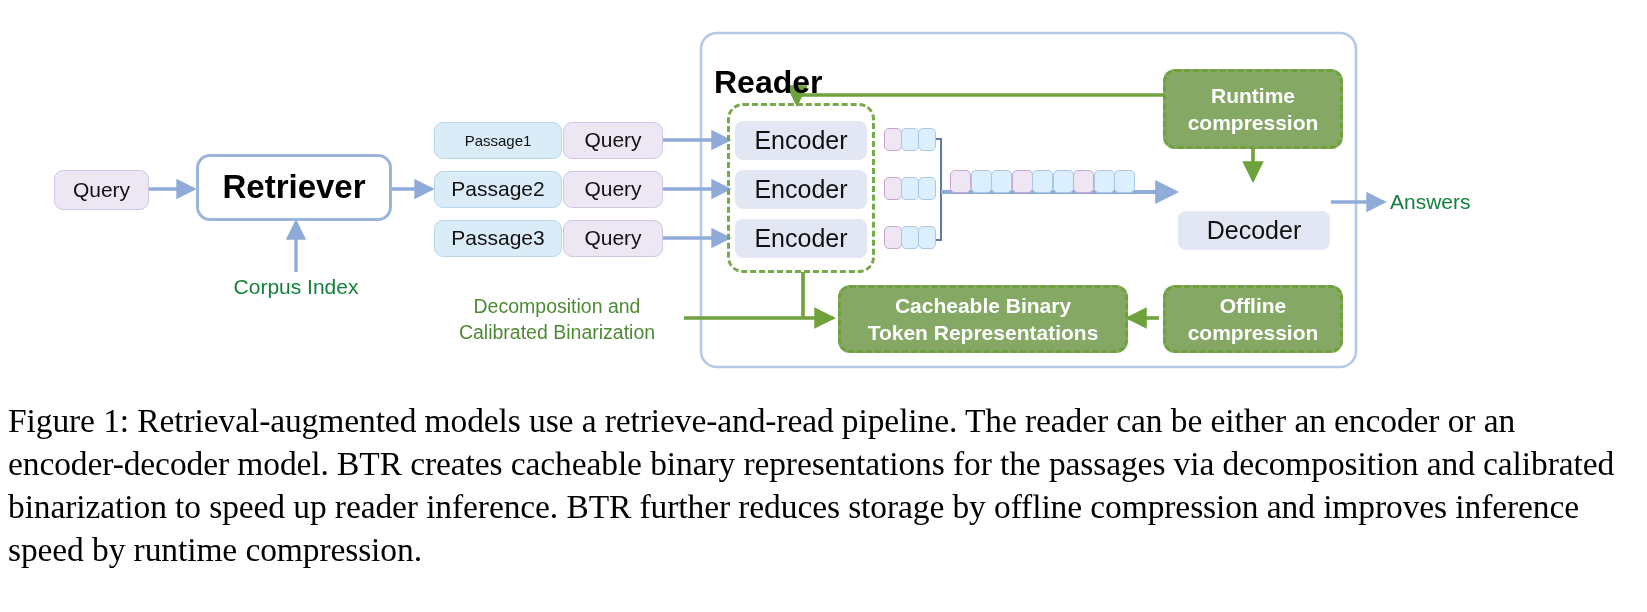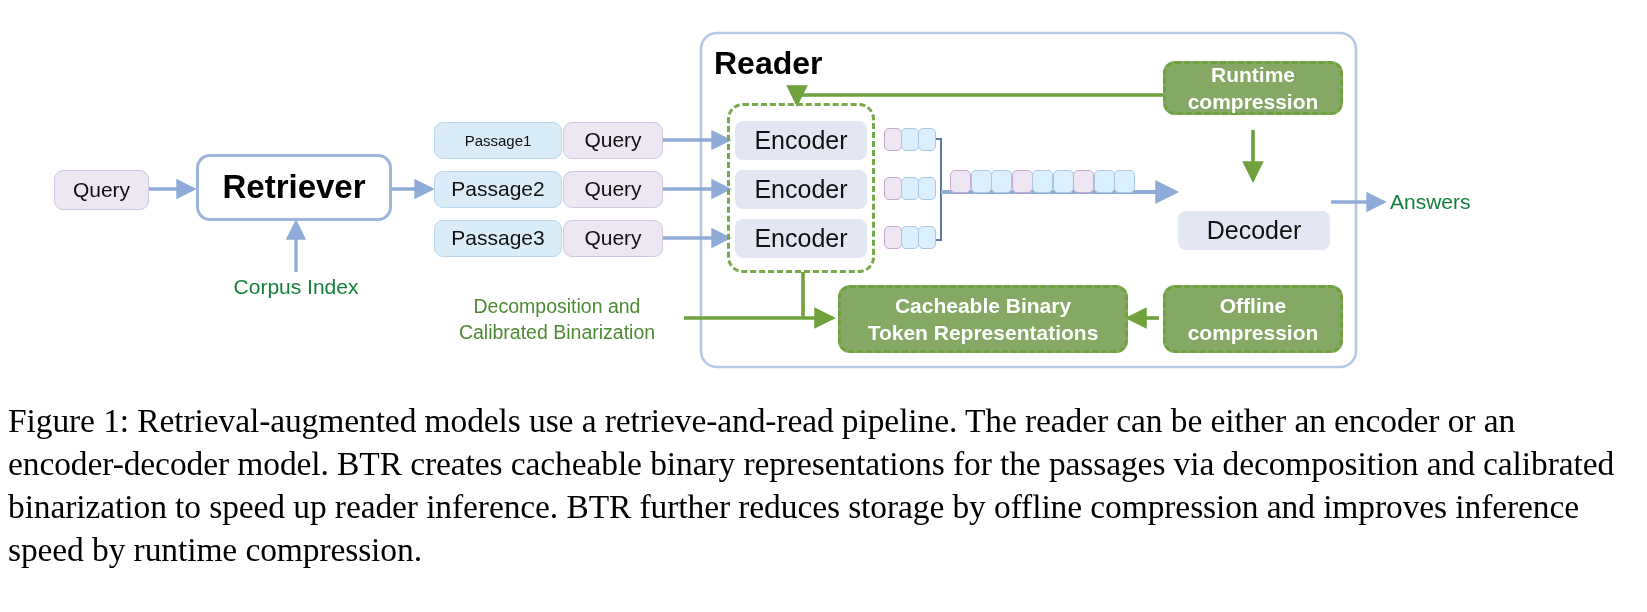--- a/index.html
+++ b/index.html
@@ -157,21 +157,21 @@
   </div>
   <div class="node pill-lav" style="left:563px; top:220px; width:100px; height:37px; font-size:21px;">
     <span>Query</span>
   </div>
 
   <div class="node label-green" style="left:432px; top:290px; width:250px; height:58px; font-size:19.5px; flex-direction:column; line-height:1.35;">
     <span>Decomposition and</span>
     <span>Calibrated Binarization</span>
   </div>
 
-  <div class="node" style="left:714px; top:44px; width:170px; height:40px; font-size:32px; font-weight:bold; justify-content:flex-start;">
+  <div class="node" style="left:714px; top:63px; width:170px; height:40px; font-size:32px; font-weight:bold; justify-content:flex-start;">
     <span>Reader</span>
   </div>
 
   <div class="green-dashdot" style="position:absolute; left:727px; top:103px; width:148px; height:170px;"></div>
 
   <div class="node block-grey" style="left:735px; top:121px; width:132px; height:39px; font-size:25px;">
     <span>Encoder</span>
   </div>
   <div class="node block-grey" style="left:735px; top:170px; width:132px; height:39px; font-size:25px;">
     <span>Encoder</span>
@@ -201,21 +201,21 @@
       <div class="tok tok-b" style="left: 20.5px; top: 0px; width: 21px; height: 23px;"></div>
       <div class="tok tok-b" style="left: 41px; top: 0px; width: 21px; height: 23px;"></div>
       <div class="tok tok-p" style="left: 61.5px; top: 0px; width: 21px; height: 23px;"></div>
       <div class="tok tok-b" style="left: 82px; top: 0px; width: 21px; height: 23px;"></div>
       <div class="tok tok-b" style="left: 102.5px; top: 0px; width: 21px; height: 23px;"></div>
       <div class="tok tok-p" style="left: 123px; top: 0px; width: 21px; height: 23px;"></div>
       <div class="tok tok-b" style="left: 143.5px; top: 0px; width: 21px; height: 23px;"></div>
       <div class="tok tok-b" style="left: 164px; top: 0px; width: 21px; height: 23px;"></div>
     </div>
 
-  <div class="node green-fill" style="left:1163px; top:61px; width:180px; height:54px; font-size:21px; flex-direction:column; line-height:1.3;text-align:center;">
+  <div class="node green-fill" style="left:1163px; top:69px; width:180px; height:80px; font-size:21px; flex-direction:column; line-height:1.3;text-align:center;">
     <span>Runtime</span>
     <span>compression</span>
   </div>
 
   <div class="node block-grey" style="left:1178px; top:183px; width:152px; height:39px; font-size:25px;margin-top:28px;">
     <span>Decoder</span>
   </div>
 
   <div class="node label-plain" style="left:1390px; top:187px; width:140px; height:30px; font-size:21px; justify-content:flex-start;">
     <span>Answers</span>

